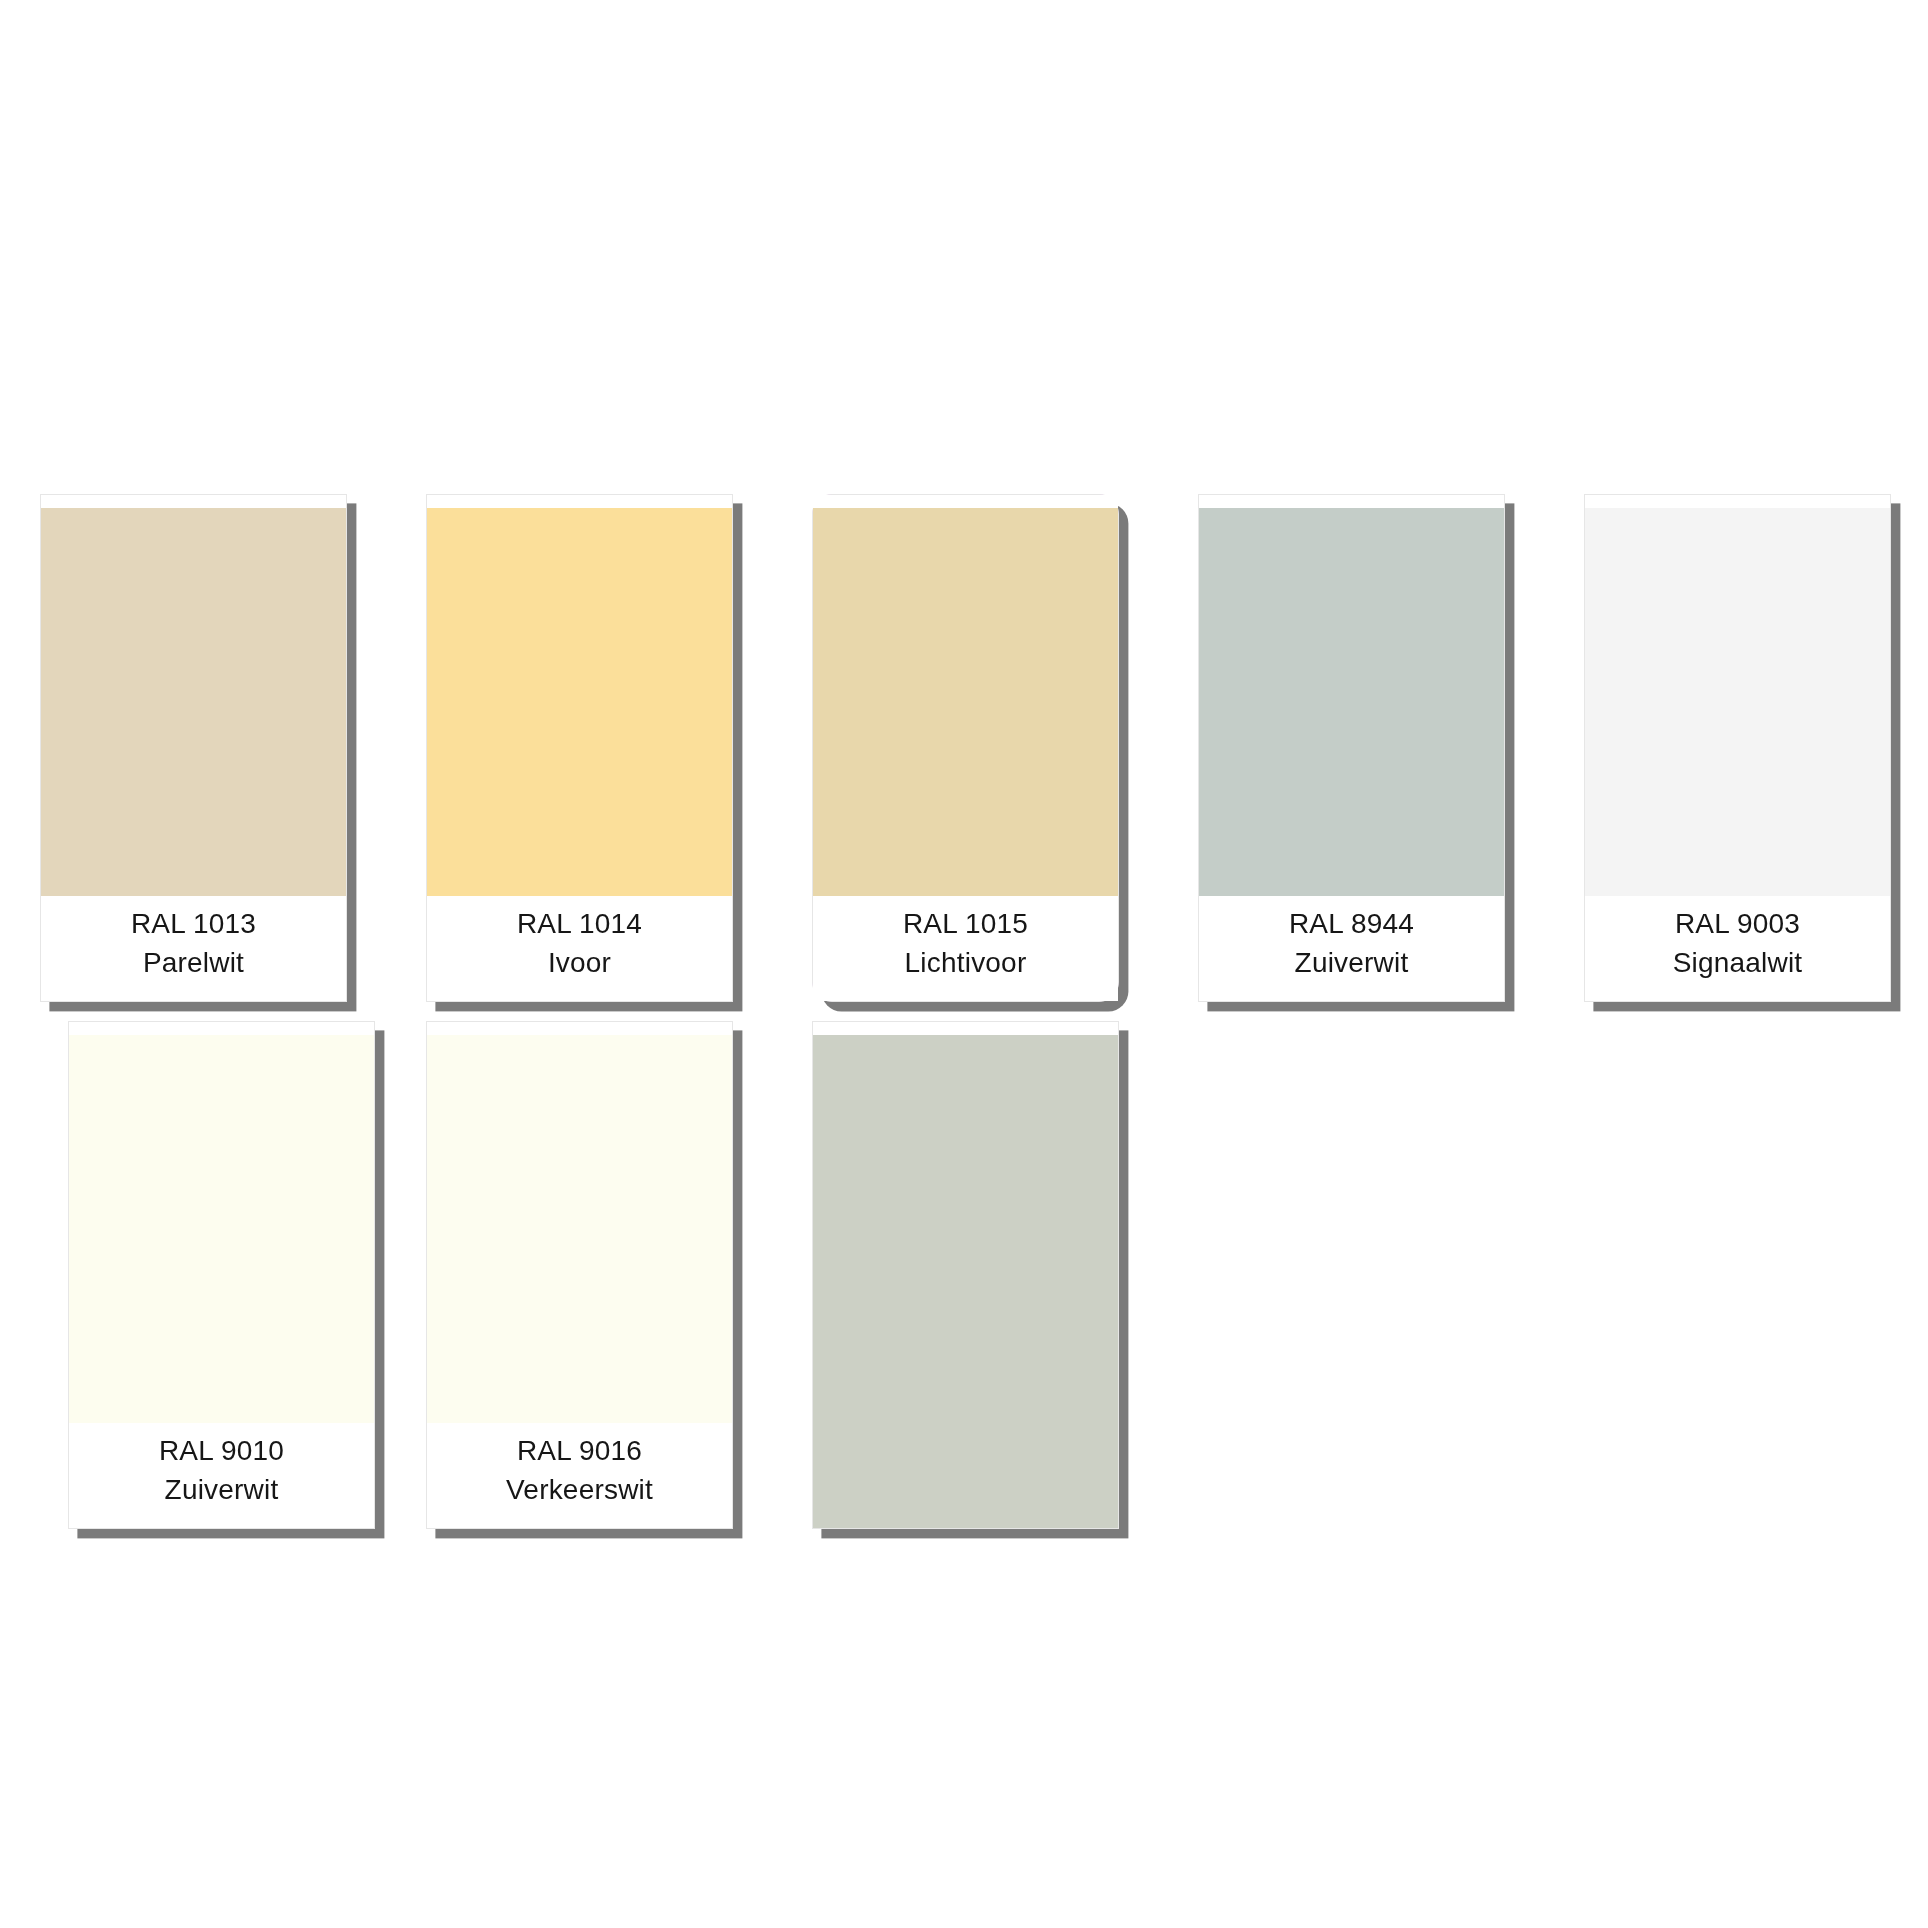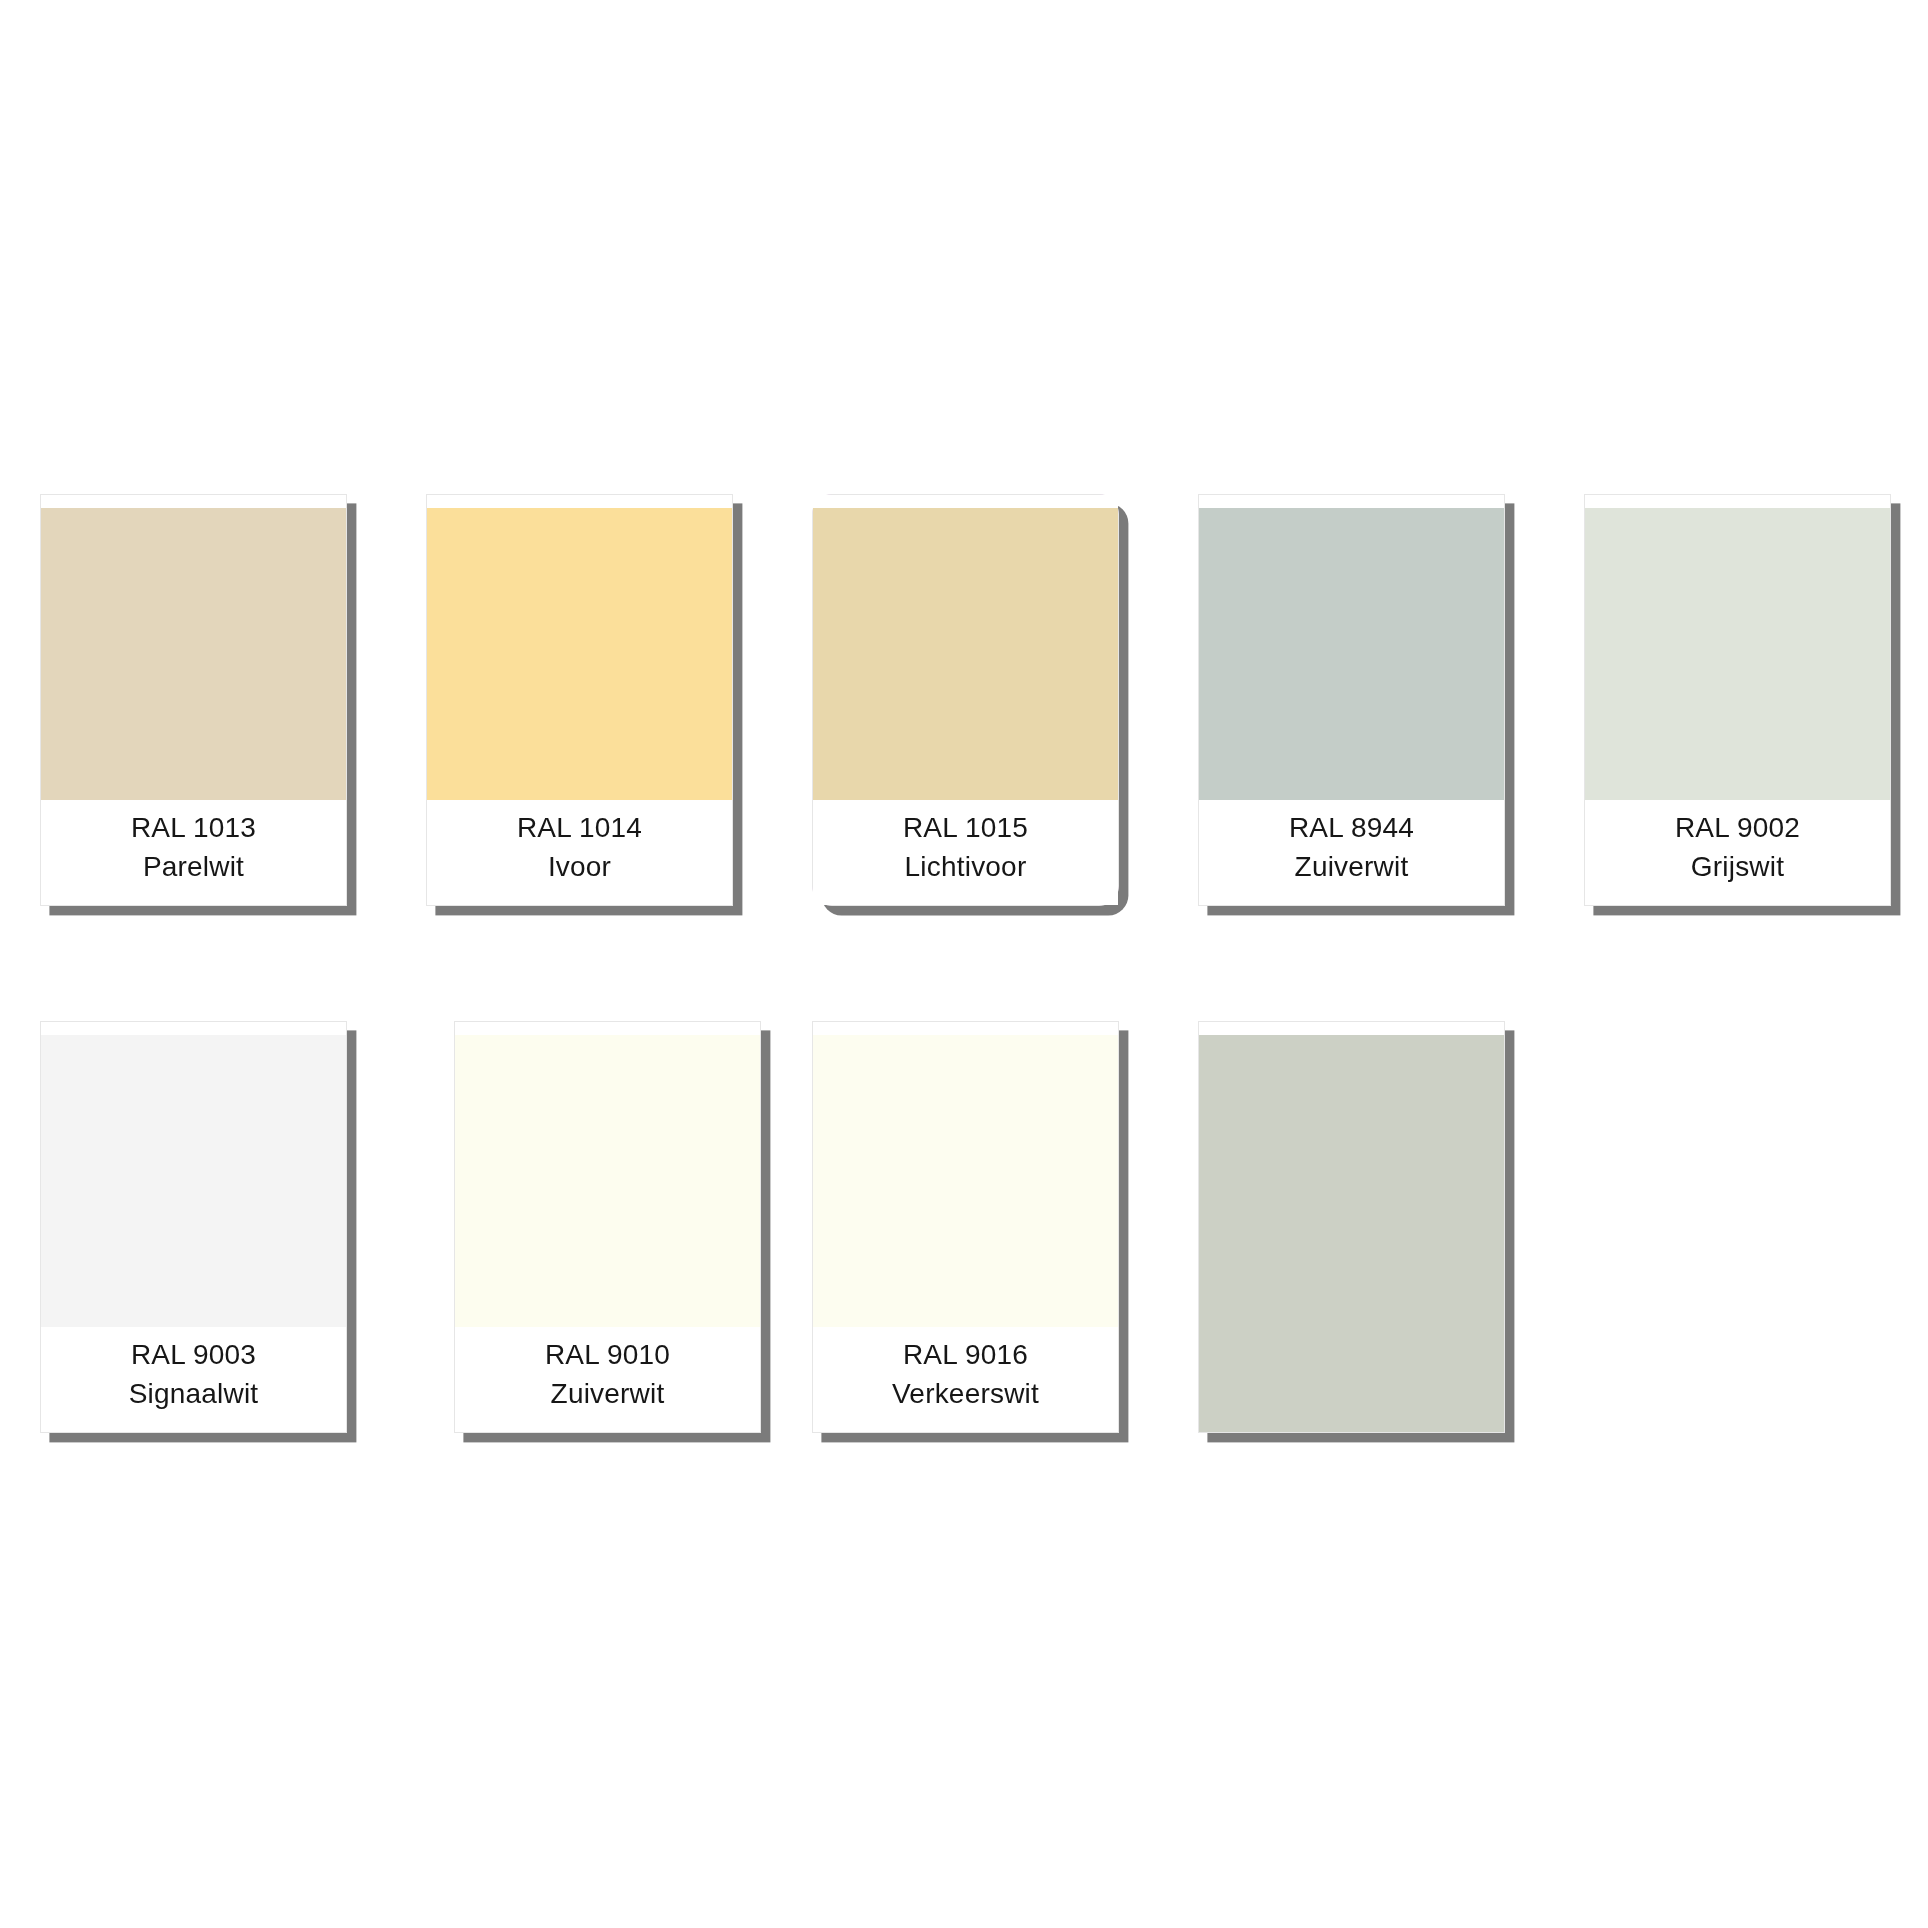--- a/index.html
+++ b/index.html
@@ -30,21 +30,21 @@
     display: grid;
     grid-template-columns: repeat(5, 307px);
     grid-template-rows: repeat(2, 412px);
     column-gap: 79px;
     row-gap: 115px;
   }
 
   .card {
     position: relative;
     width: 307px;
-    height: 412px;
+    height: 508px;
     background: #ffffff;
     border: 0.9px solid #e6e6e6;
     box-sizing: border-box;
     box-shadow: 9.4px 9.4px 0 0 #7b7b7b;
     display: flex;
     flex-direction: column;
   }
 
   
   .card-top-margin {
@@ -125,28 +125,20 @@
     <div class="card" style="background: rgb(255, 255, 255); border-color: rgb(230, 230, 230); box-shadow: rgb(123, 123, 123) 9.4px 9.4px 0px 0px;">
       <div class="card-top-margin"></div>
       <div class="swatch" style="background-color: rgb(196, 205, 200);"></div>
       <div class="card-label">
         <div class="ral-code" style="color: rgb(22, 22, 22);">RAL 8944</div>
         <div class="ral-name" style="color: rgb(22, 22, 22);">Zuiverwit</div>
       </div>
     </div>
 
 
-    <div class="card" style="background: rgb(255, 255, 255); border-color: rgb(230, 230, 230); box-shadow: rgb(123, 123, 123) 9.4px 9.4px 0px 0px;">
-      <div class="card-top-margin"></div>
-      <div class="swatch" style="background-color: rgb(223, 228, 218);"></div>
-      <div class="card-label">
-        <div class="ral-code" style="color: rgb(22, 22, 22);">RAL 9002</div>
-        <div class="ral-name" style="color: rgb(22, 22, 22);">Grijswit</div>
-      </div>
-    </div>
 
     <div class="card" style="background: rgb(255, 255, 255); border-color: rgb(230, 230, 230); box-shadow: rgb(123, 123, 123) 9.4px 9.4px 0px 0px;">
       <div class="card-top-margin"></div>
       <div class="swatch" style="background-color: rgb(244, 244, 244);"></div>
       <div class="card-label">
         <div class="ral-code" style="color: rgb(22, 22, 22);">RAL 9003</div>
         <div class="ral-name" style="color: rgb(22, 22, 22);">Signaalwit</div>
       </div>
     </div>
 

